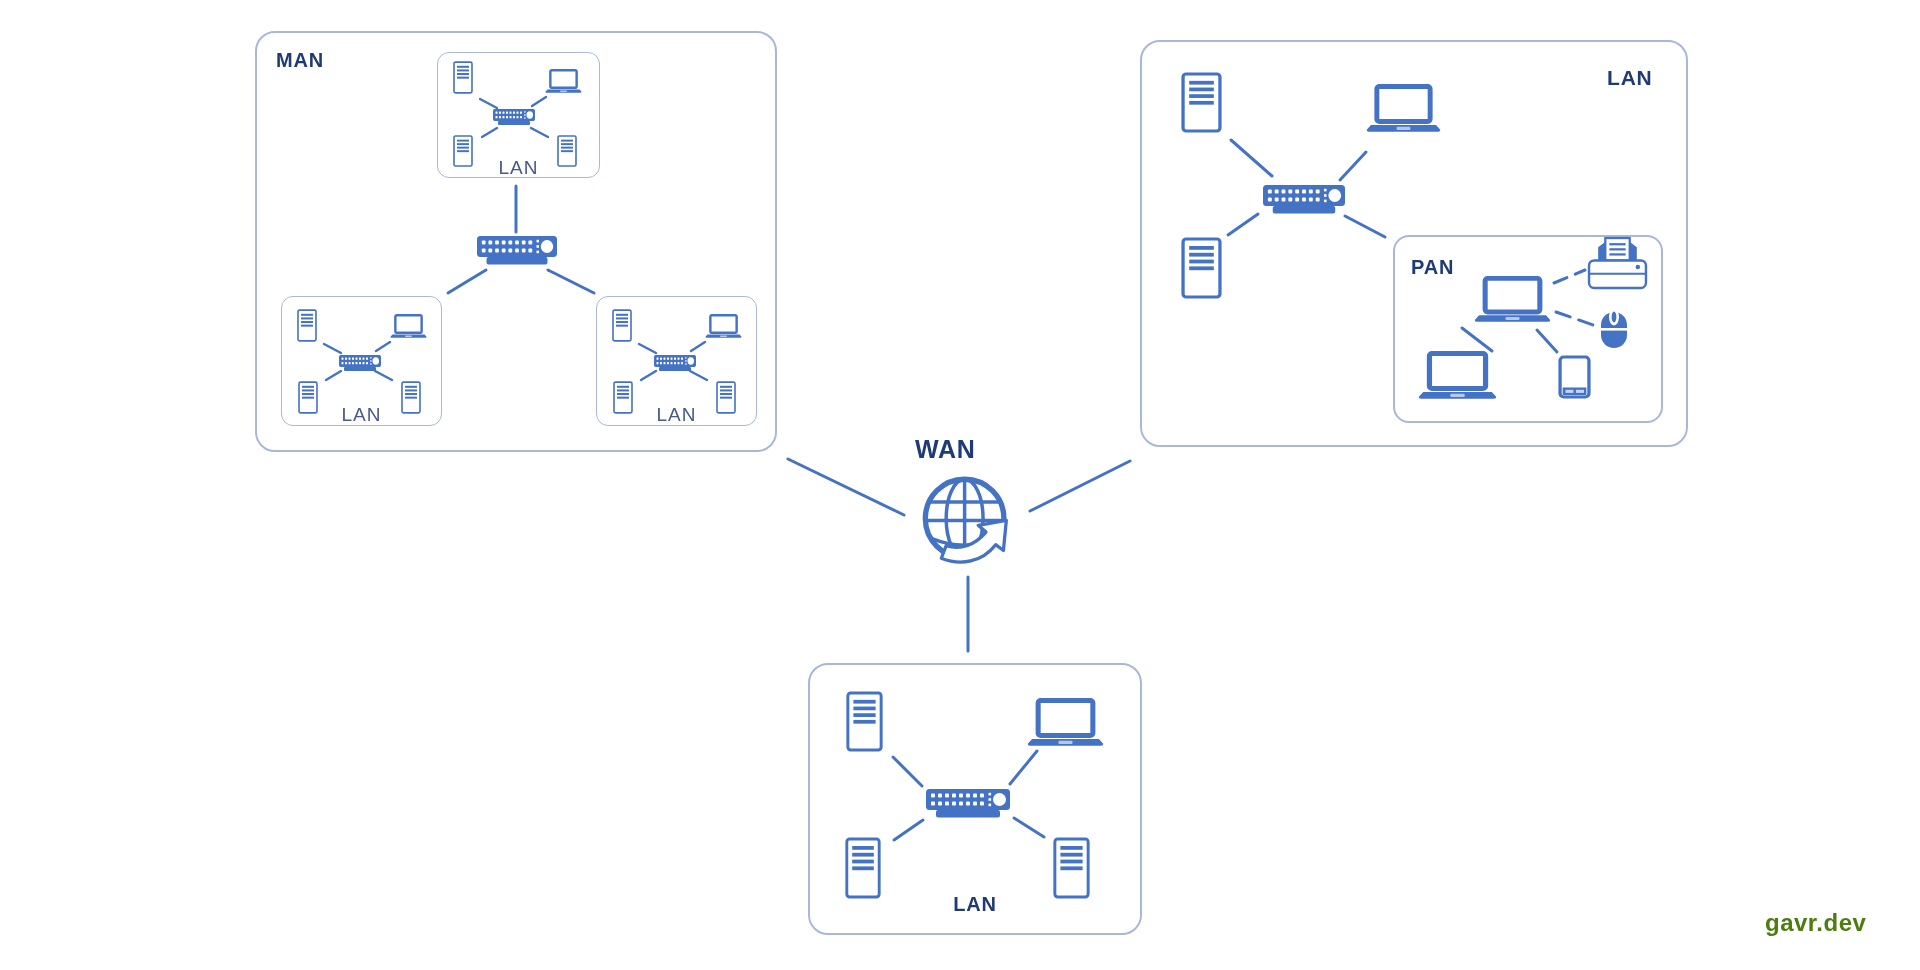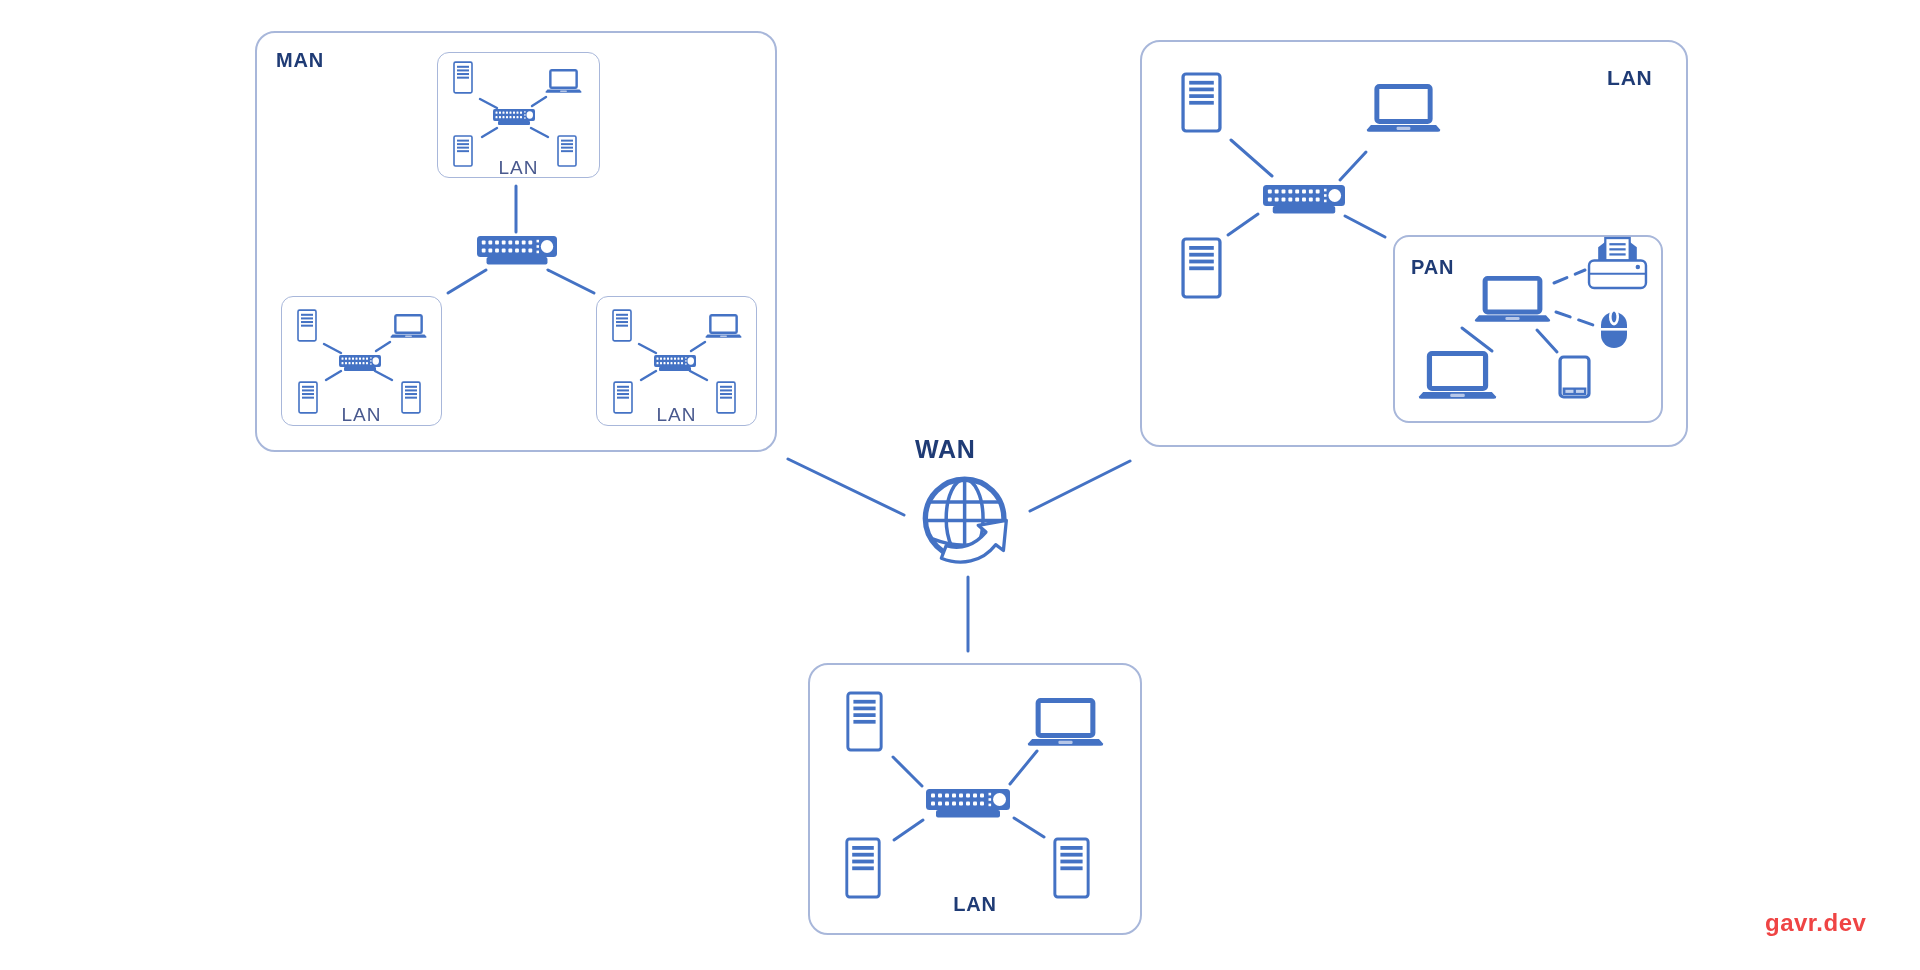--- a/index.html
+++ b/index.html
@@ -6,21 +6,21 @@
   .stage{position:relative;width:1920px;height:970px;background:#ffffff;overflow:hidden;
          font-family:"Liberation Sans", sans-serif;}
   .wires{position:absolute;left:0;top:0;width:1920px;height:970px;}
   .box{position:absolute;border:2px solid #A8B7DA;border-radius:20px;background:transparent;box-sizing:border-box;}
   .box.sm{border-width:1.5px;border-radius:12px;}
   .box.md{border-radius:16px;}
   .lbl{position:absolute;color:#1F3B75;font-weight:bold;letter-spacing:0.8px;line-height:1;white-space:nowrap;}
   .lbl.inner{color:#49598E;font-weight:normal;letter-spacing:1px;text-align:center;}
   .ic{position:absolute;display:block;}
   .ic svg{display:block;width:100%;height:100%;}
-  .watermark{position:absolute;color:#ef4444;font-weight:bold;font-size:24px;letter-spacing:0.5px;line-height:1;}
+  .watermark{position:absolute;color:#4d7c0f;font-weight:bold;font-size:24px;letter-spacing:0.5px;line-height:1;}
 </style>
 </head>
 <body>
 
 <div class="stage">
 
   <svg class="wires" viewBox="0 0 1920 970" stroke="#4472C4" stroke-linecap="round" fill="none">
     <g stroke-width="2.4">
       <line x1="480" y1="99" x2="497" y2="108"></line>
       <line x1="532" y1="106" x2="546" y2="97"></line>

